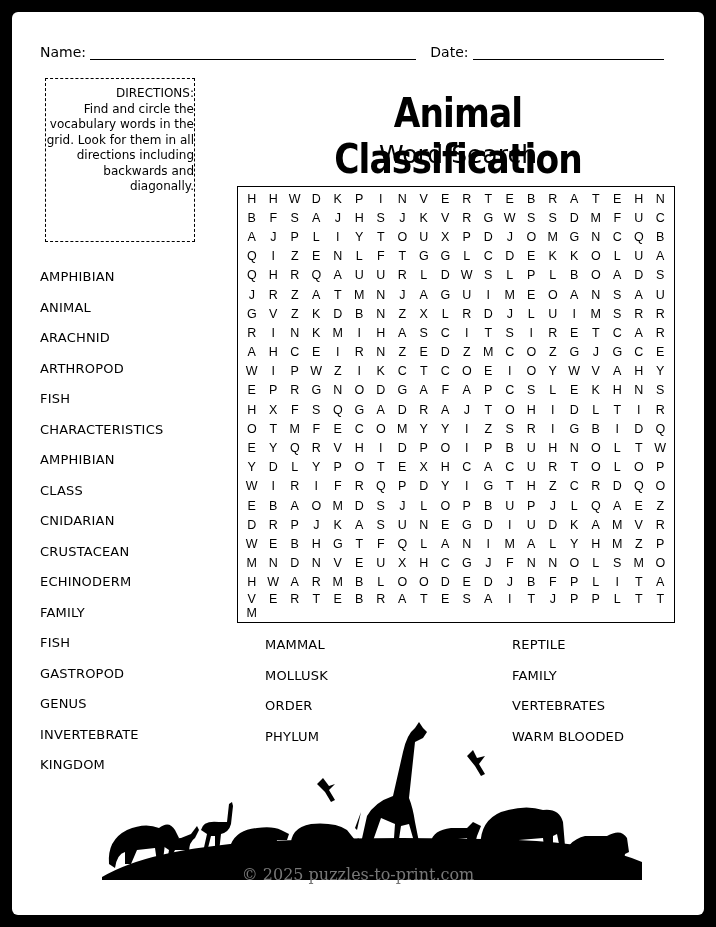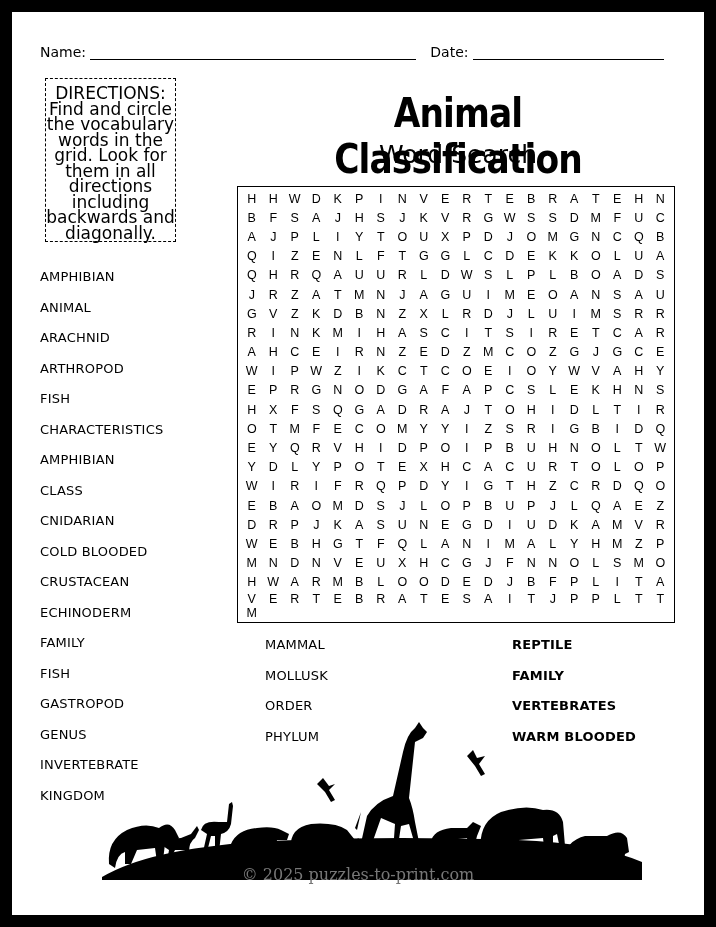--- a/index.html
+++ b/index.html
@@ -1,34 +1,35 @@
 <!DOCTYPE html>
 <html><head>
 <meta charset="utf-8">
 <style>
   * { box-sizing: border-box; margin: 0; padding: 0; }
   html, body { width: 716px; height: 927px; background: #000; overflow: hidden; }
   body { font-family: "DejaVu Sans", sans-serif; color: #000; position: relative; }
   .page {
     position: absolute; left: 12px; top: 12px; width: 692px; height: 903px;
     background: #fff;
+    border-radius: 6px;
   }
   .header-line {
     position: absolute; top: 26px; left: 28px; right: 36px; height: 22px;
     font-size: 14px; display: flex; align-items: flex-end;
   }
   .header-line .lbl { white-space: nowrap; }
   .header-line .blank { border-bottom: 1.5px solid #000; height: 16px; margin: 0 4px; }
   .name-blank { width: 334px; margin-right: 14px !important; }
   .date-blank { width: 196px; }
 
   .directions {
-    position: absolute; left: 33px; top: 66px; width: 131px; height: 164px;
-    border: 1.5px dashed #000; text-align: center;
-    font-size: 17px; line-height: 15.5px; padding-top: 7px;
+    position: absolute; left: 33px; top: 66px; width: 150px; height: 164px;
+    border: 1.5px dashed #000; text-align: right;
+    font-size: 12px; line-height: 15.5px; padding-top: 7px;
   }
   .directions .head { display: block; }
 
   .title {
     position: absolute; left: 226px; top: 78px; width: 440px; text-align: center;
     font-family: "DejaVu Sans", sans-serif; font-weight: bold; font-size: 40px;
     letter-spacing: -1px; transform: scaleX(0.86); transform-origin: center;
   }
   .subtitle {
     position: absolute; left: 226px; top: 128px; width: 440px; text-align: center;
@@ -47,21 +48,21 @@
   }
 
   .word-list-left {
     position: absolute; left: 28px; top: 250px; width: 160px;
   }
   .word {
     font-size: 13px; text-align: left; height: 30.5px; line-height: 30.5px;
     letter-spacing: 0.2px;
   }
   .word-list-mid { position: absolute; left: 253px; top: 618px; width: 120px; }
-  .word-list-right { position: absolute; left: 500px; top: 618px; width: 135px; font-weight: bold; }
+  .word-list-right { position: absolute; left: 500px; top: 618px; width: 135px; }
 
   .scene { position: absolute; left: 85px; top: 700px; width: 555px; height: 170px; }
 
   .footer {
     position: absolute; left: 0; right: 0; top: 853px; text-align: center;
     font-family: "DejaVu Serif", serif; font-size: 16px; color: #777;
   }
 </style>
 </head>
 <body>
@@ -530,21 +531,20 @@
   <div class="word-list-left" id="wl-left">
       <div class="word">AMPHIBIAN</div>
       <div class="word">ANIMAL</div>
       <div class="word">ARACHNID</div>
       <div class="word">ARTHROPOD</div>
       <div class="word">FISH</div>
       <div class="word">CHARACTERISTICS</div>
       <div class="word">AMPHIBIAN</div>
       <div class="word">CLASS</div>
       <div class="word">CNIDARIAN</div>
-      <div class="word">COLD BLOODED</div>
       <div class="word">CRUSTACEAN</div>
       <div class="word">ECHINODERM</div>
       <div class="word">FAMILY</div>
       <div class="word">FISH</div>
       <div class="word">GASTROPOD</div>
       <div class="word">GENUS</div>
       <div class="word">INVERTEBRATE</div>
       <div class="word">KINGDOM</div>
     </div>
   <div class="word-list-mid" id="wl-mid">

